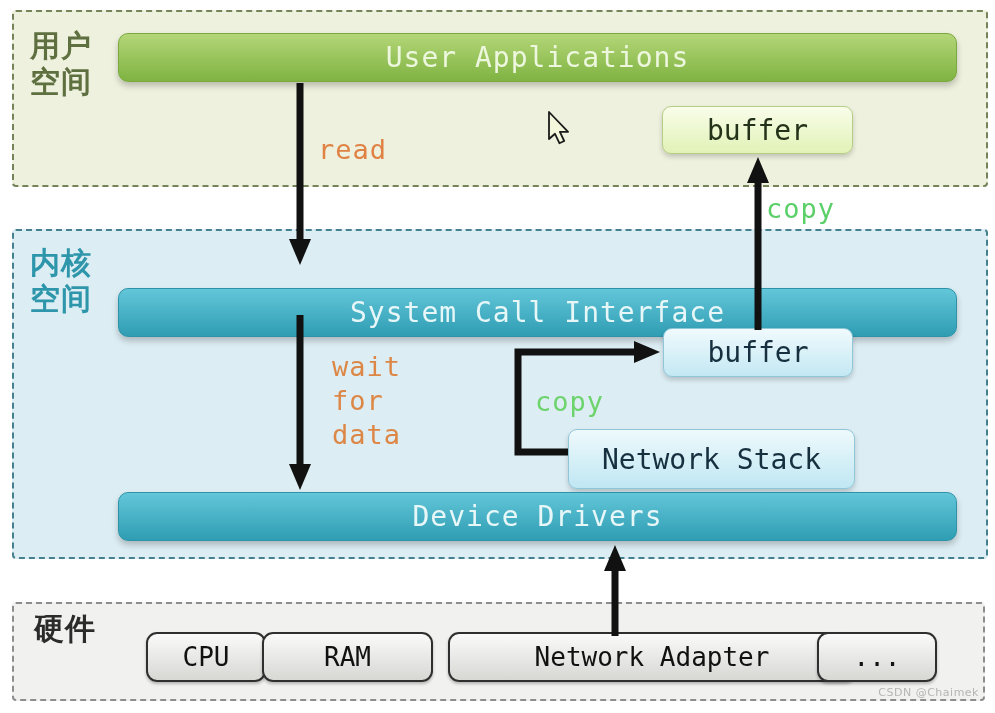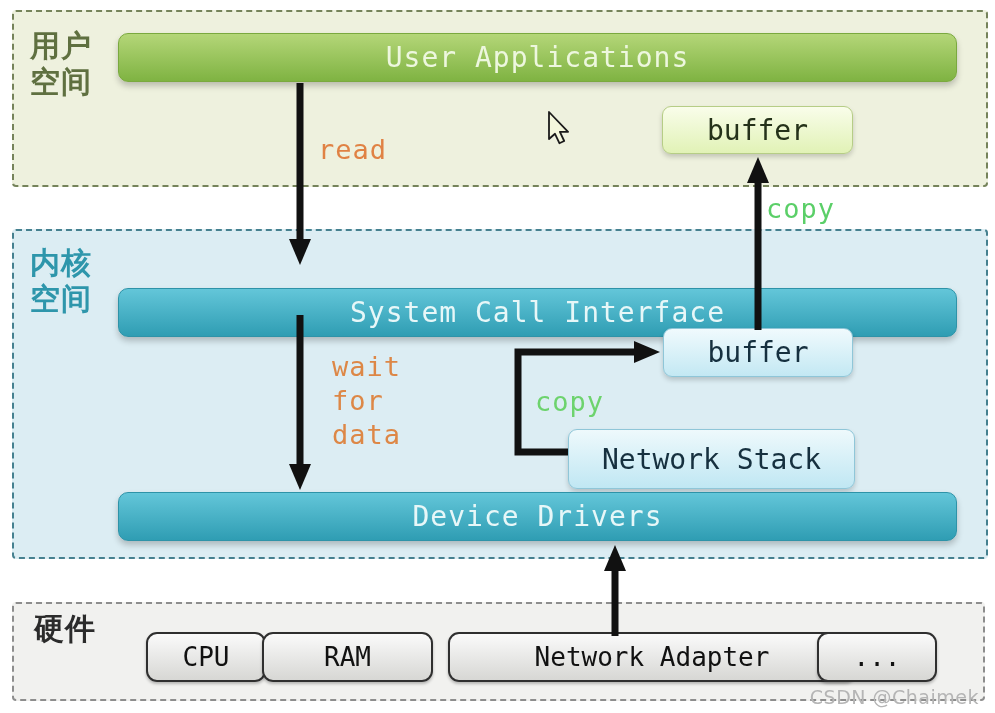--- a/index.html
+++ b/index.html
@@ -88,21 +88,21 @@
   }
   .note-read{left:318px;top:134px;color:#e08244;}
   .note-wait{left:332px;top:350px;color:#dd8746;line-height:34px;white-space:pre-line;}
   .note-copy-user{left:766px;top:193px;color:#5bcf68;}
   .note-copy-kernel{left:535px;top:386px;color:#6dd36d;}
   #arrows{position:absolute;left:0;top:0;z-index:5;pointer-events:none;}
   #cursor{position:absolute;left:0;top:0;z-index:6;pointer-events:none;}
   .watermark{
     position:absolute;right:16px;top:686px;z-index:7;
     font-family:"DejaVu Sans","Liberation Sans",sans-serif;
-    font-size:19px;color:#b5b5b5;letter-spacing:0.5px;
+    font-size:11px;color:#b5b5b5;letter-spacing:0.5px;
   }
 </style>
 </head>
 <body>
 
 <div id="canvas">
 
   <div class="panel panel-user"></div>
   <div class="zone-label user">用户空间</div>
   <div class="bar bar-green">User Applications</div>

